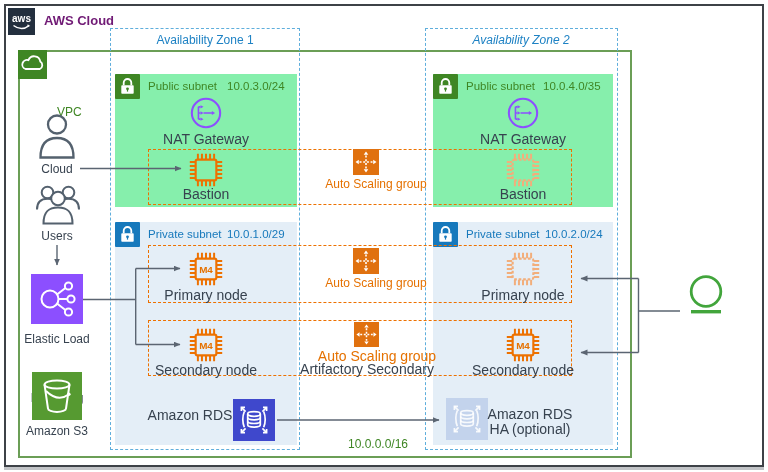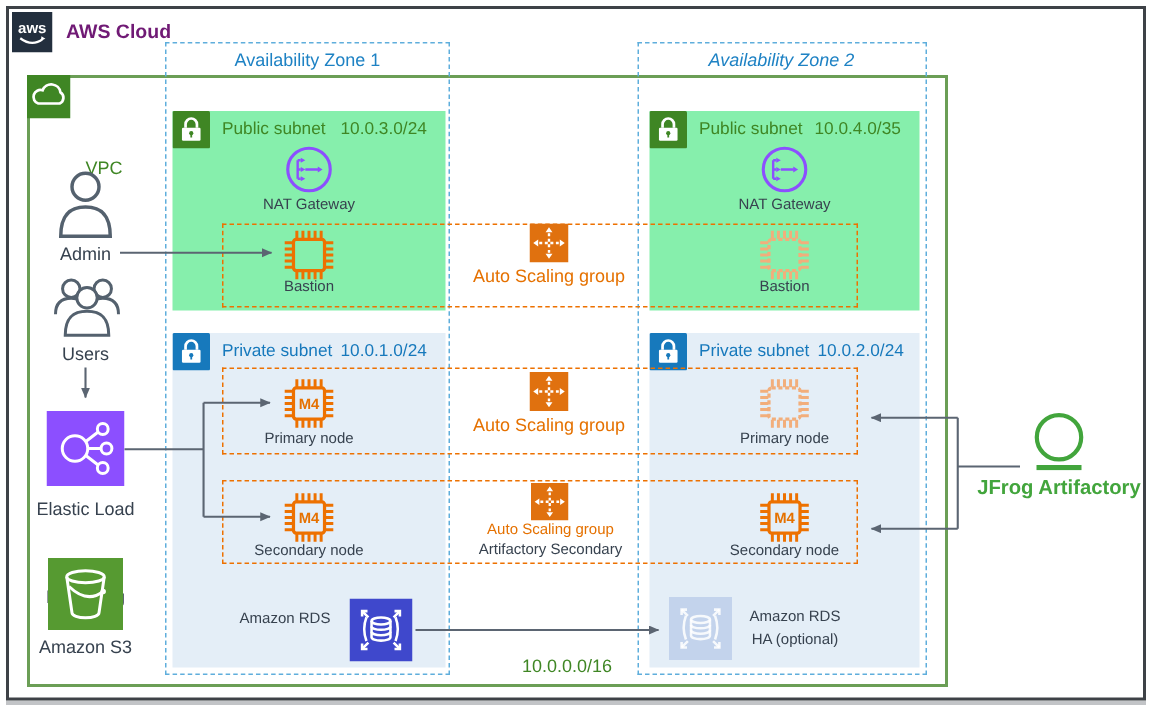--- a/index.html
+++ b/index.html
@@ -10,25 +10,25 @@
            box-shadow:0 3px 0 rgba(120,125,130,.45); background:#fff; }
   .vpc-box { left:18px; top:50px; width:614px; height:408px; border:2px solid #6b9e56; }
   .az { border:1.5px dashed #5faedc; }
   .az1 { left:110px; top:28px; width:190px; height:422px; }
   .az2 { left:425px; top:28px; width:193px; height:422px; }
   .az-label { top:33px; font-size:12px; color:#1e82c4; transform:translateX(-50%); white-space:nowrap; }
   .subnet { position:absolute; }
   .subnet-pub { background:#86efac; }
   .subnet-priv { background:#e4eef7; }
   .asg-box { border:1.5px dashed #ed7100; position:absolute; }
-  .lbl { position:absolute; font-size:10px; color:#37424f; white-space:nowrap; transform:translateX(-50%); }
+  .lbl { position:absolute; font-size:14px; color:#37424f; white-space:nowrap; transform:translateX(-50%); }
   .lbl-left { position:absolute; font-size:11.5px; white-space:nowrap; }
   .hdr-green { color:#3f8624; }
   .hdr-blue { color:#1779bc; }
-  .orange-lbl { color:#e57100; }
+  .orange-lbl { color:#e57100;margin-left:10px; }
   .green-lbl { color:#3f8624; }
   .rail-lbl { font-size:12px; }
   .jfrog-lbl { font-size:13.5px; font-weight:bold; color:#42a53c; }
   .title { font-size:13px; font-weight:600; color:#701a75; }
   svg { display:block; }
   .overlay { left:0; top:0; pointer-events:none; }
 </style>
 </head>
 <body>
 
@@ -93,21 +93,21 @@
     <div class="abs" style="left:0; top:0;">
       <svg width="25" height="25" viewBox="0 0 25 25">
         <rect width="25" height="25" rx="1" fill="#1779bc"></rect>
         <path d="M8.7,11.2 V8.8 a3.8,3.8 0 0 1 7.6,0 V11.2" stroke="#ffffff" stroke-width="1.8" fill="none"></path>
         <rect x="6.3" y="11.2" width="12.4" height="8.6" rx="0.8" fill="#ffffff"></rect>
         <circle cx="12.5" cy="14.8" r="1.4" fill="#1779bc"></circle>
         <path d="M12.5,15.6 V17.6" stroke="#1779bc" stroke-width="1.2"></path>
       </svg>
     </div>
     <div class="lbl-left hdr-blue" style="left:33px; top:6px;">Private subnet</div>
-    <div class="lbl-left hdr-blue" style="left:112px; top:6px;">10.0.1.0/24</div>
+    <div class="lbl-left hdr-blue" style="left:112px; top:6px;">10.0.1.0/29</div>
   </div>
 
   <div class="subnet subnet-priv" style="left:433px; top:222px; width:180px; height:223px;">
     <div class="abs" style="left:0; top:0;">
       <svg width="25" height="25" viewBox="0 0 25 25">
         <rect width="25" height="25" rx="1" fill="#1779bc"></rect>
         <path d="M8.7,11.2 V8.8 a3.8,3.8 0 0 1 7.6,0 V11.2" stroke="#ffffff" stroke-width="1.8" fill="none"></path>
         <rect x="6.3" y="11.2" width="12.4" height="8.6" rx="0.8" fill="#ffffff"></rect>
         <circle cx="12.5" cy="14.8" r="1.4" fill="#1779bc"></circle>
         <path d="M12.5,15.6 V17.6" stroke="#1779bc" stroke-width="1.2"></path>
@@ -258,21 +258,21 @@
   <div class="lbl" style="left:530px; top:421px;">HA (optional)</div>
 
   <div class="abs" style="left:37px; top:112px;">
     <svg width="40" height="48" viewBox="0 0 40 48">
       <g stroke="#54616e" stroke-width="2.3" fill="none">
         <circle cx="20" cy="12.5" r="9"></circle>
         <path d="M3.5,45.5 C3.5,29 12,26 20,26 C28,26 36.5,29 36.5,45.5 Z"></path>
       </g>
     </svg>
   </div>
-  <div class="lbl rail-lbl" style="left:57px; top:162px;">Admin</div>
+  <div class="lbl rail-lbl" style="left:57px; top:162px;">Cloud</div>
 
   <div class="abs" style="left:35px; top:183px;">
     <svg width="46" height="42" viewBox="0 0 46 42">
       <g stroke="#54616e" stroke-width="2" fill="none">
         <circle cx="12.5" cy="9.5" r="5.8"></circle>
         <circle cx="33.5" cy="9.5" r="5.8"></circle>
         <path d="M2,26.5 C2,18 7,15.8 12.5,15.8 C14.8,15.8 16.8,16.2 18.4,17"></path>
         <path d="M44,26.5 C44,18 39,15.8 33.5,15.8 C31.2,15.8 29.2,16.2 27.6,17"></path>
       </g>
       <circle cx="23" cy="15.5" r="6.8" fill="#ffffff" stroke="#54616e" stroke-width="2"></circle>
@@ -308,21 +308,20 @@
     </svg>
   </div>
   <div class="lbl rail-lbl" style="left:57px; top:424px;">Amazon S3</div>
 
   <div class="abs" style="left:689px; top:275px;">
     <svg width="34" height="40" viewBox="0 0 34 40">
       <circle cx="17" cy="16.5" r="14.8" stroke="#42a53c" stroke-width="2.8" fill="none"></circle>
       <rect x="2" y="35" width="30" height="3.4" fill="#42a53c"></rect>
     </svg>
   </div>
-  <div class="lbl jfrog-lbl" style="left:706px; top:317px;">JFrog Artifactory</div>
 
   <svg class="abs overlay" width="768" height="472" viewBox="0 0 768 472">
     <defs>
       <marker id="arr" markerWidth="9" markerHeight="8" refX="6.5" refY="3" orient="auto" markerUnits="userSpaceOnUse">
         <path d="M0,0 L7,3 L0,6 Z" fill="#5b6572"></path>
       </marker>
     </defs>
     <g stroke="#5b6572" stroke-width="1.4" fill="none">
       <path d="M80,168.5 H181" marker-end="url(#arr)"></path>
       <path d="M57,245 V265" marker-end="url(#arr)"></path>

